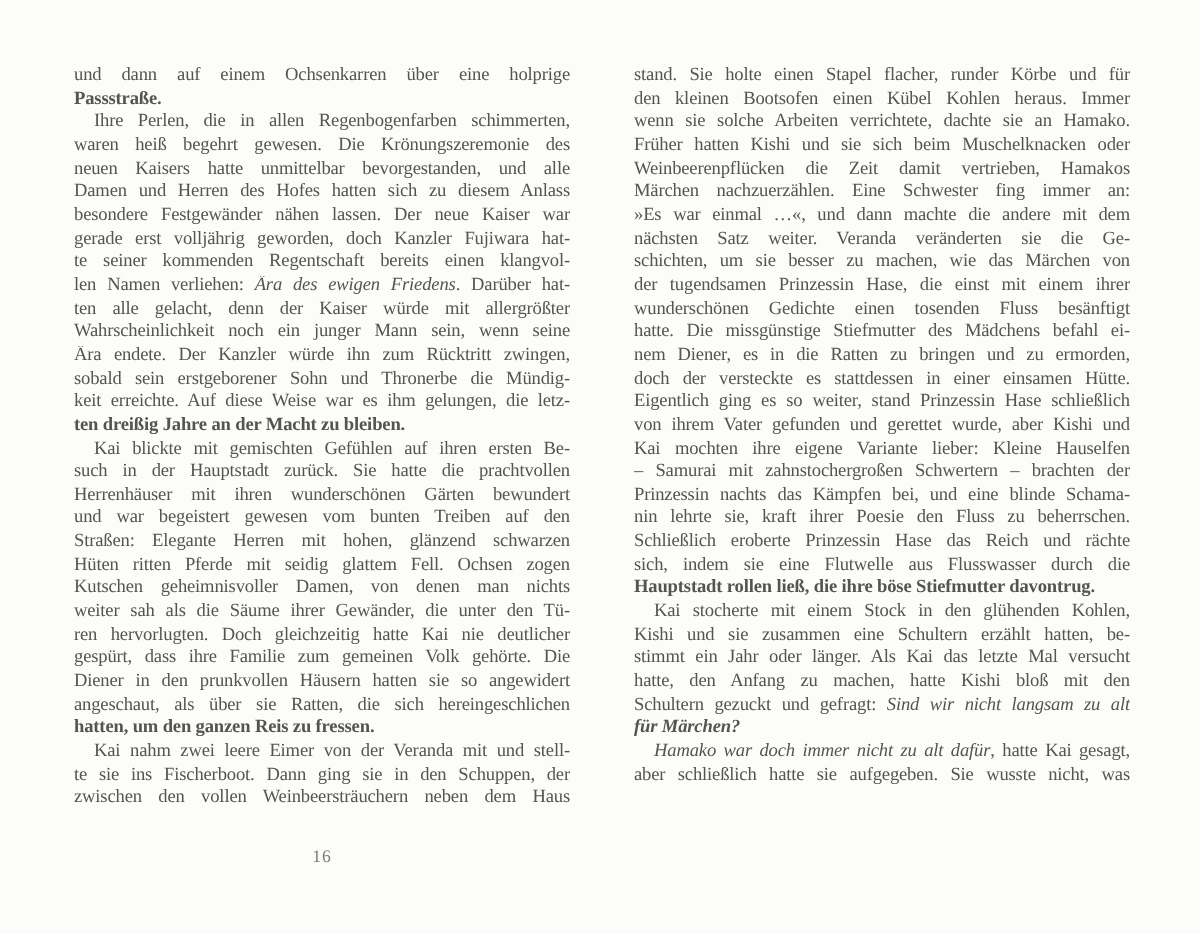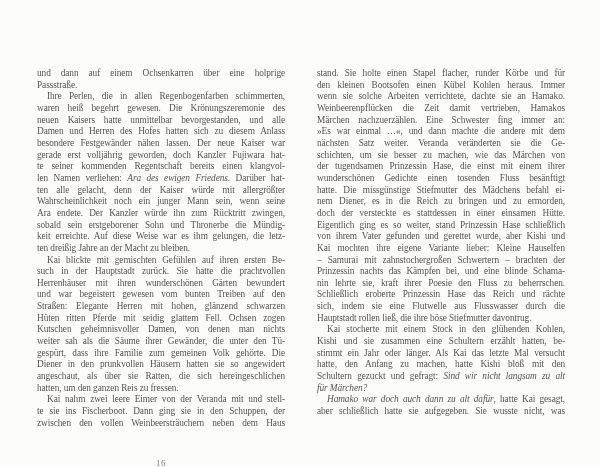--- a/index.html
+++ b/index.html
@@ -9,21 +9,20 @@
     height: 467px;
     background: #fcfcfb;
     overflow: hidden;
   }
   .book {
     position: relative;
     width: 600px;
     height: 391px;
     font-family: "Liberation Serif", serif;
     color: #57544f;
-    margin-top: 35px;
   }
   .page {
     position: absolute;
     top: 0;
     height: 467px;
   }
   .page-left  { left: 37px;  width: 248px; }
   .page-right { left: 317px; width: 248px; }
   .text-block {
     position: absolute;
@@ -34,21 +33,21 @@
     line-height: 11.66px;
     letter-spacing: -0.08px;
   }
   .line {
     height: 11.66px;
     overflow: hidden;
     text-align: justify;
     text-align-last: justify;
     white-space: normal;
   }
-  .line.flush { text-align-last: left; }
+  .line.flush { text-align-last: left; font-weight: bold; }
   .line.indent { text-indent: 10px; }
   .em { font-style: italic; }
   .folio {
     position: absolute;
     top: 421px;
     left: 0;
     width: 100%;
     height: 14px;
     display: flex;
     align-items: center;
@@ -88,20 +87,21 @@
         <div class="line"><span>keit erreichte. Auf diese Weise war es ihm gelungen, die letz-</span></div>
         <div class="line flush"><span>ten dreißig Jahre an der Macht zu bleiben.</span></div>
         <div class="line indent"><span>Kai blickte mit gemischten Gefühlen auf ihren ersten Be-</span></div>
         <div class="line"><span>such in der Hauptstadt zurück. Sie hatte die prachtvollen</span></div>
         <div class="line"><span>Herrenhäuser mit ihren wunderschönen Gärten bewundert</span></div>
         <div class="line"><span>und war begeistert gewesen vom bunten Treiben auf den</span></div>
         <div class="line"><span>Straßen: Elegante Herren mit hohen, glänzend schwarzen</span></div>
         <div class="line"><span>Hüten ritten Pferde mit seidig glattem Fell. Ochsen zogen</span></div>
         <div class="line"><span>Kutschen geheimnisvoller Damen, von denen man nichts</span></div>
         <div class="line"><span>weiter sah als die Säume ihrer Gewänder, die unter den Tü-</span></div>
+        <div class="line"><span>ren hervorlugten. Doch gleichzeitig hatte Kai nie deutlicher</span></div>
         <div class="line"><span>gespürt, dass ihre Familie zum gemeinen Volk gehörte. Die</span></div>
         <div class="line"><span>Diener in den prunkvollen Häusern hatten sie so angewidert</span></div>
         <div class="line"><span>angeschaut, als über sie Ratten, die sich hereingeschlichen</span></div>
         <div class="line flush"><span>hatten, um den ganzen Reis zu fressen.</span></div>
         <div class="line indent"><span>Kai nahm zwei leere Eimer von der Veranda mit und stell-</span></div>
         <div class="line"><span>te sie ins Fischerboot. Dann ging sie in den Schuppen, der</span></div>
         <div class="line"><span>zwischen den vollen Weinbeersträuchern neben dem Haus</span></div>
       </div>
     <div class="folio">
       <svg class="wave" width="20" height="7" viewBox="0 0 20 7">
@@ -112,43 +112,44 @@
         <path d="M1 4 C2.5 1.8, 4.5 1.8, 6 4 S9.5 6.2, 11 4 S14.5 1.8, 16 4 S18.5 5.5, 19 4.5" fill="none" stroke="#9a9894" stroke-width="1" stroke-linecap="round"></path>
       </svg>
     </div>
   </div>
 
   <div class="page page-right">
     <div class="text-block">
         <div class="line"><span>stand. Sie holte einen Stapel flacher, runder Körbe und für</span></div>
         <div class="line"><span>den kleinen Bootsofen einen Kübel Kohlen heraus. Immer</span></div>
         <div class="line"><span>wenn sie solche Arbeiten verrichtete, dachte sie an Hamako.</span></div>
+        <div class="line"><span>Früher hatten Kishi und sie sich beim Muschelknacken oder</span></div>
         <div class="line"><span>Weinbeerenpflücken die Zeit damit vertrieben, Hamakos</span></div>
         <div class="line"><span>Märchen nachzuerzählen. Eine Schwester fing immer an:</span></div>
         <div class="line"><span>»Es war einmal …«, und dann machte die andere mit dem</span></div>
         <div class="line"><span>nächsten Satz weiter. Veranda veränderten sie die Ge-</span></div>
         <div class="line"><span>schichten, um sie besser zu machen, wie das Märchen von</span></div>
         <div class="line"><span>der tugendsamen Prinzessin Hase, die einst mit einem ihrer</span></div>
         <div class="line"><span>wunderschönen Gedichte einen tosenden Fluss besänftigt</span></div>
         <div class="line"><span>hatte. Die missgünstige Stiefmutter des Mädchens befahl ei-</span></div>
-        <div class="line"><span>nem Diener, es in die Reich zu bringen und zu ermorden,</span></div>
+        <div class="line"><span>nem Diener, es in die Ratten zu bringen und zu ermorden,</span></div>
         <div class="line"><span>doch der versteckte es stattdessen in einer einsamen Hütte.</span></div>
         <div class="line"><span>Eigentlich ging es so weiter, stand Prinzessin Hase schließlich</span></div>
         <div class="line"><span>von ihrem Vater gefunden und gerettet wurde, aber Kishi und</span></div>
         <div class="line"><span>Kai mochten ihre eigene Variante lieber: Kleine Hauselfen</span></div>
         <div class="line"><span>– Samurai mit zahnstochergroßen Schwertern – brachten der</span></div>
         <div class="line"><span>Prinzessin nachts das Kämpfen bei, und eine blinde Schama-</span></div>
         <div class="line"><span>nin lehrte sie, kraft ihrer Poesie den Fluss zu beherrschen.</span></div>
         <div class="line"><span>Schließlich eroberte Prinzessin Hase das Reich und rächte</span></div>
         <div class="line"><span>sich, indem sie eine Flutwelle aus Flusswasser durch die</span></div>
         <div class="line flush"><span>Hauptstadt rollen ließ, die ihre böse Stiefmutter davontrug.</span></div>
         <div class="line indent"><span>Kai stocherte mit einem Stock in den glühenden Kohlen,</span></div>
         <div class="line"><span>Kishi und sie zusammen eine Schultern erzählt hatten, be-</span></div>
         <div class="line"><span>stimmt ein Jahr oder länger. Als Kai das letzte Mal versucht</span></div>
         <div class="line"><span>hatte, den Anfang zu machen, hatte Kishi bloß mit den</span></div>
         <div class="line"><span>Schultern gezuckt und gefragt: </span><span class="em">Sind wir nicht langsam zu alt</span></div>
         <div class="line flush"><span class="em">für Märchen?</span></div>
-        <div class="line indent"><span class="em">Hamako war doch auch dann zu alt dafür</span><span>, hatte Kai gesagt,</span></div>
+        <div class="line indent"><span class="em">Hamako war doch immer nicht zu alt dafür</span><span>, hatte Kai gesagt,</span></div>
         <div class="line"><span>aber schließlich hatte sie aufgegeben. Sie wusste nicht, was</span></div>
       </div>
   </div>
 
 </div>
 
 </body></html>

